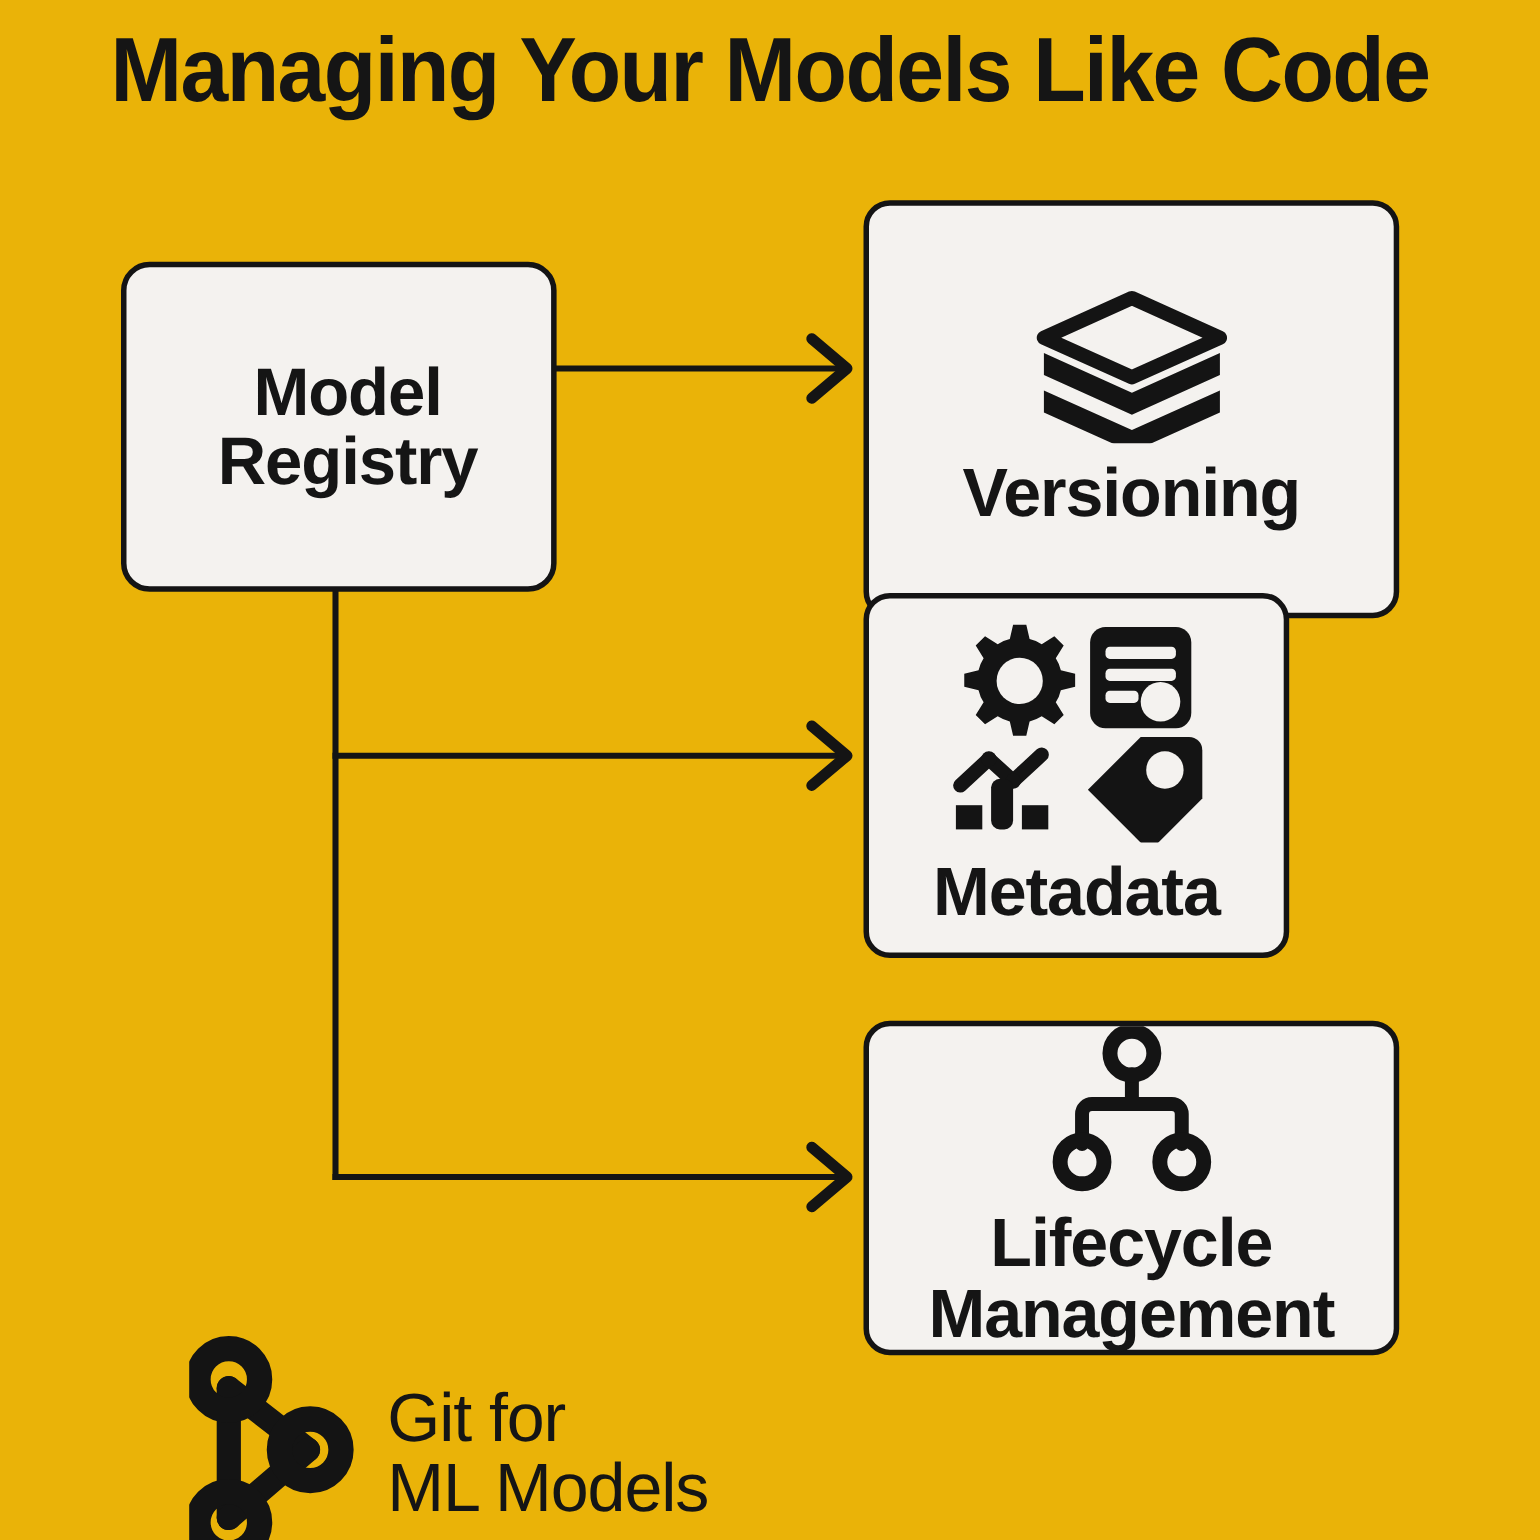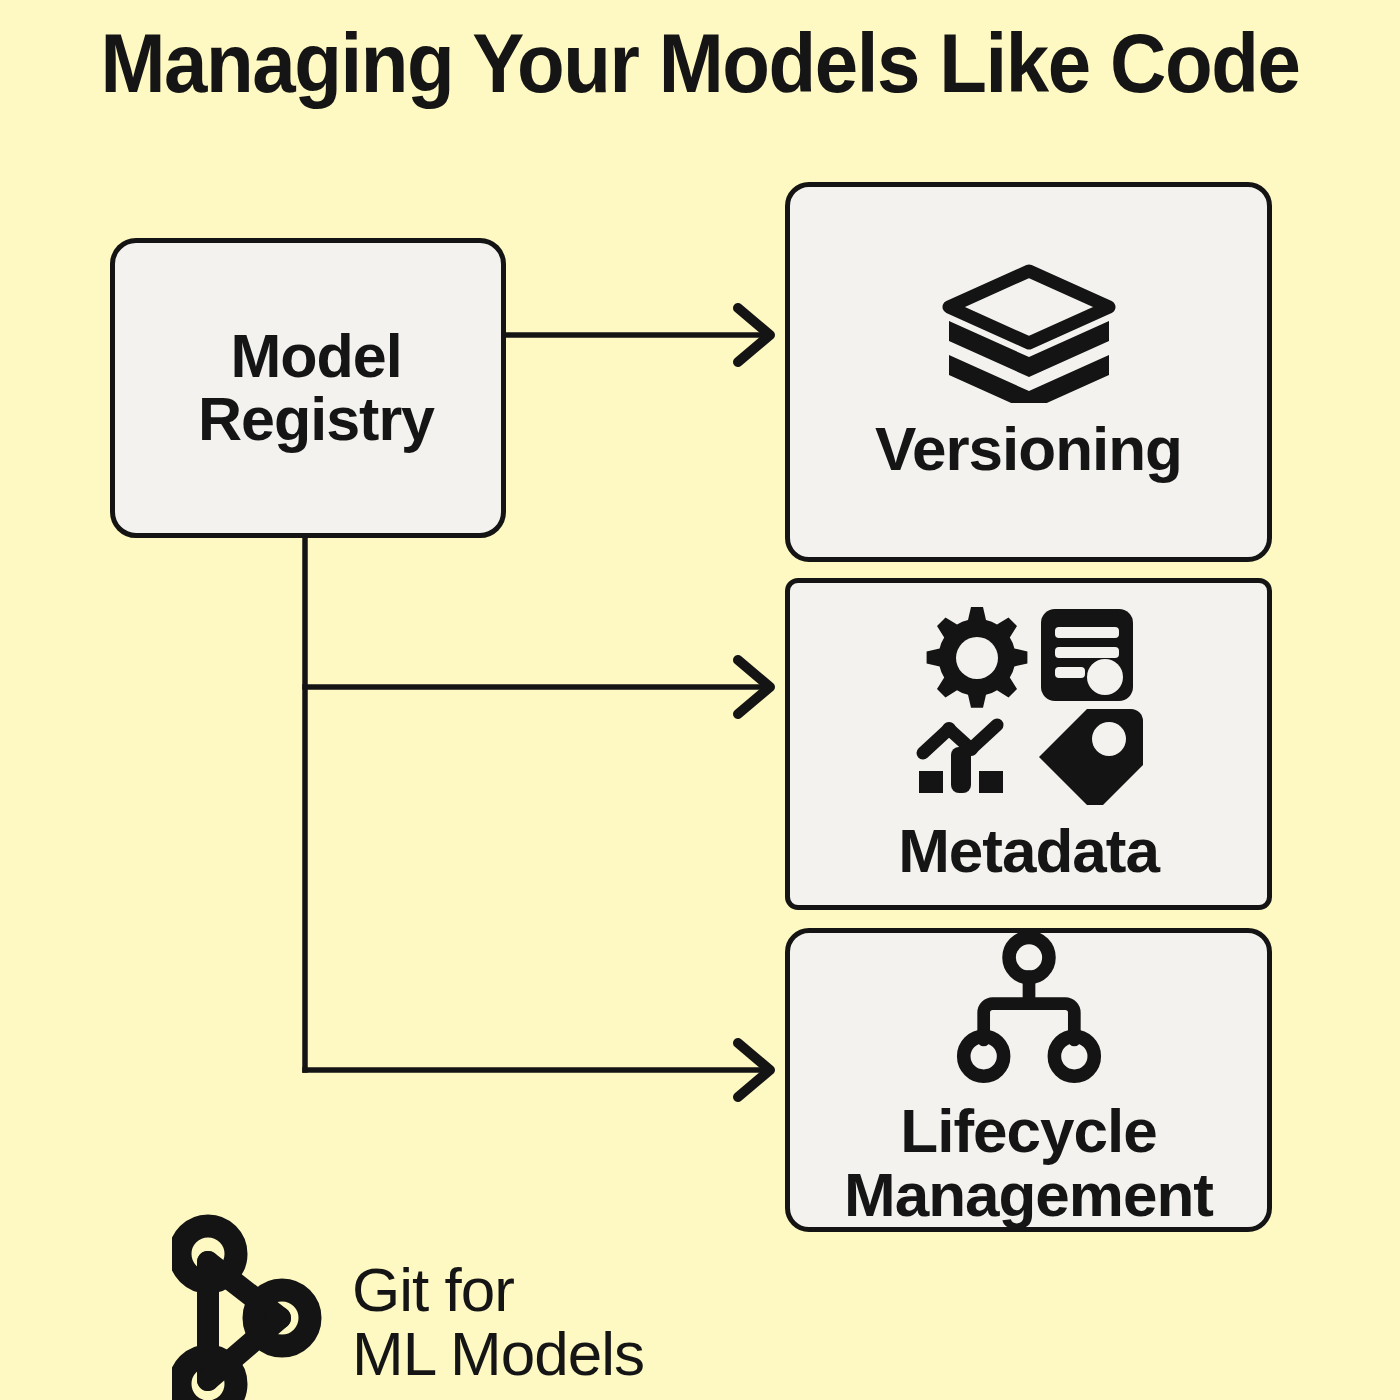--- a/index.html
+++ b/index.html
@@ -4,21 +4,21 @@
 <style>
   html, body {
     margin: 0;
     padding: 0;
     background: #f4f2ef;
   }
   #canvas {
     position: relative;
     width: 1400px;
     height: 1400px;
-    background: #fef9c3;
+    background: #eab308;
     overflow: hidden;
     font-family: "Liberation Sans", sans-serif;
   }
 
   
   #page-title {
     position: absolute;
     left: 0;
     top: 16px;
     width: 1400px;
@@ -65,24 +65,23 @@
   #box-model-registry .box-label { font-size: 61px; }
 
   #box-versioning {
     left: 785px;
     top: 182px;
     width: 487px;
     height: 380px;
   }
   #box-metadata {
     left: 785px;
-    top: 578px;
-    width: 487px;
+    top: 539px;
+    width: 387px;
     height: 332px;
-    border-radius: 13px;
   }
   #box-lifecycle {
     left: 785px;
     top: 928px;
     width: 487px;
     height: 304px;
     justify-content: center;
   }
   #box-versioning .box-label,
   #box-metadata .box-label,

